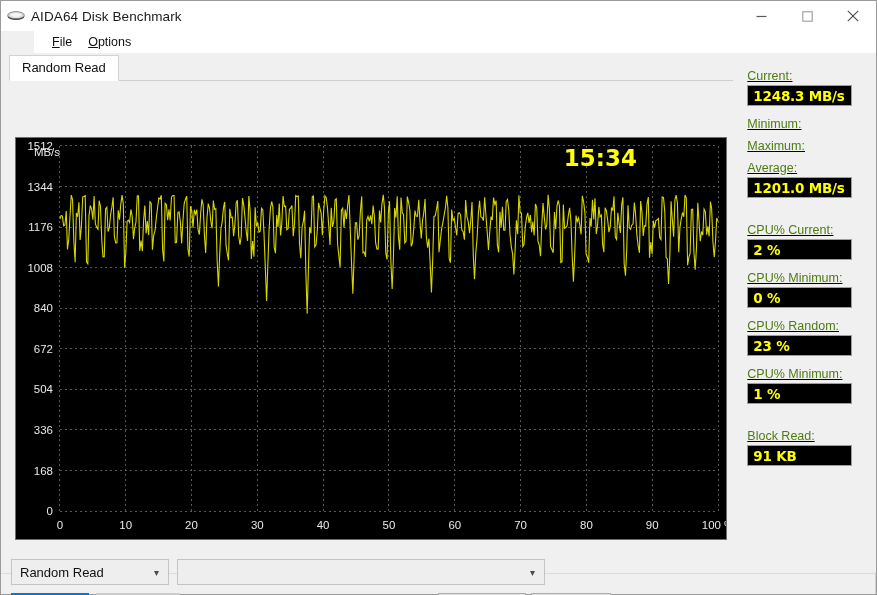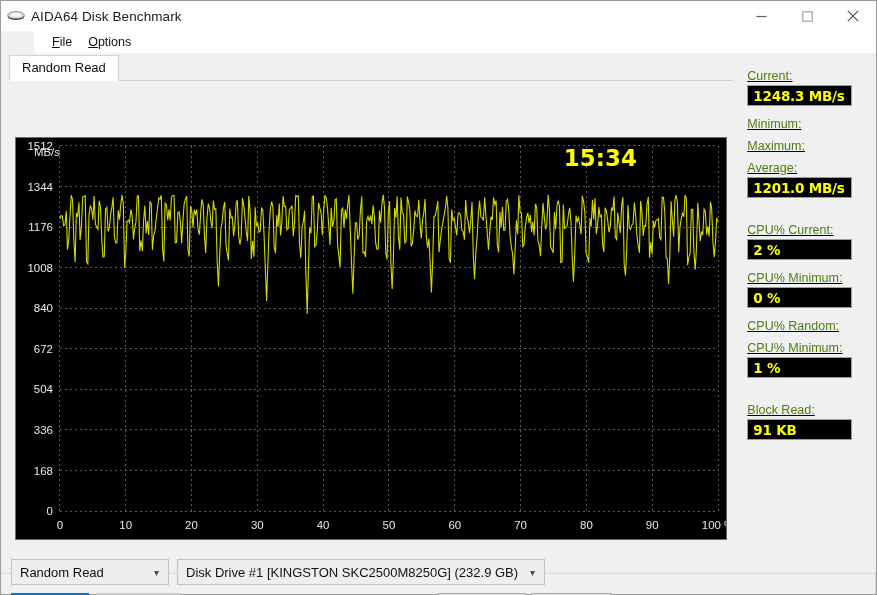--- a/index.html
+++ b/index.html
@@ -327,21 +327,20 @@
           <polyline id="trace" fill="none" stroke="#d7d700" stroke-width="1.1" points="44.0,81.4 45.3,77.9 46.5,78.5 47.8,88.3 49.1,87.4 50.4,73.4 51.6,112.0 52.9,102.0 54.2,77.7 55.4,57.4 56.7,61.8 58.0,103.2 59.3,124.9 60.5,75.4 61.8,79.1 63.1,64.6 64.3,102.4 65.6,88.6 66.9,59.2 68.2,58.7 69.4,57.8 70.7,124.5 72.0,126.4 73.2,78.0 74.5,67.9 75.8,71.4 77.1,82.1 78.3,58.4 79.6,86.4 80.9,89.6 82.2,91.6 83.4,63.0 84.7,68.7 86.0,102.1 87.2,119.5 88.5,119.3 89.8,71.3 91.1,69.6 92.3,94.0 93.6,90.2 94.9,76.7 96.1,70.0 97.4,59.6 98.7,99.7 100.0,105.5 101.2,105.3 102.5,72.7 103.8,82.2 105.0,67.4 106.3,57.4 107.6,65.9 108.9,130.4 110.1,115.5 111.4,83.9 112.7,82.5 113.9,85.0 115.2,71.8 116.5,78.5 117.8,101.6 119.0,90.5 120.3,84.6 121.6,58.2 122.8,58.1 124.1,113.4 125.4,103.1 126.7,113.8 127.9,83.6 129.2,67.8 130.5,95.9 131.7,83.5 133.0,97.4 134.3,64.1 135.6,65.5 136.8,112.2 138.1,97.5 139.4,93.3 140.6,81.3 141.9,70.6 143.2,60.3 144.5,61.3 145.7,57.5 147.0,111.9 148.3,124.1 149.5,65.6 150.8,66.8 152.1,82.5 153.4,71.6 154.6,82.8 155.9,59.5 157.2,57.8 158.5,57.8 159.7,105.3 161.0,104.9 162.3,75.2 163.5,74.2 164.8,84.0 166.1,105.9 167.4,83.3 168.6,66.5 169.9,61.6 171.2,58.4 172.4,111.6 173.7,119.2 175.0,68.5 176.3,73.5 177.5,90.2 178.8,72.1 180.1,76.6 181.3,72.0 182.6,92.4 183.9,97.0 185.2,75.3 186.4,61.6 187.7,67.2 189.0,98.5 190.2,115.6 191.5,80.4 192.8,66.0 194.1,70.8 195.3,83.2 196.6,90.8 197.9,62.9 199.1,71.8 200.4,71.0 201.7,122.6 203.0,149.3 204.2,118.9 205.5,91.4 206.8,84.0 208.0,70.4 209.3,64.3 210.6,107.7 211.9,116.4 213.1,122.9 214.4,71.1 215.7,80.1 216.9,79.5 218.2,98.6 219.5,86.8 220.8,65.1 222.0,62.5 223.3,98.5 224.6,107.1 225.8,99.5 227.1,60.4 228.4,67.5 229.7,80.6 230.9,94.1 232.2,103.4 233.5,58.4 234.8,73.1 236.0,121.6 237.3,103.6 238.6,119.4 239.8,69.7 241.1,88.8 242.4,85.1 243.7,94.7 244.9,93.6 246.2,70.7 247.5,72.4 248.7,96.1 250.0,129.8 251.3,163.8 252.6,126.2 253.8,92.2 255.1,71.0 256.4,63.8 257.6,69.3 258.9,109.8 260.2,115.8 261.5,77.4 262.7,89.3 264.0,65.8 265.3,98.0 266.5,86.4 267.8,58.3 269.1,68.9 270.4,68.5 271.6,92.2 272.9,91.0 274.2,71.4 275.4,70.7 276.7,67.9 278.0,98.6 279.3,86.0 280.5,57.8 281.8,58.8 283.1,58.3 284.3,106.0 285.6,120.9 286.9,89.4 288.2,83.7 289.4,73.1 290.7,136.3 292.0,176.7 293.2,132.6 294.5,89.8 295.8,95.9 297.1,59.0 298.3,58.3 299.6,109.4 300.9,107.4 302.2,92.5 303.4,65.2 304.7,70.4 306.0,75.4 307.2,97.6 308.5,73.5 309.8,58.1 311.1,60.0 312.3,69.5 313.6,88.1 314.9,107.5 316.1,70.1 317.4,89.3 318.7,83.5 320.0,62.1 321.2,61.1 322.5,106.8 323.8,118.7 325.0,129.8 326.3,72.6 327.6,70.5 328.9,90.2 330.1,72.0 331.4,81.3 332.7,66.6 333.9,57.3 335.2,92.3 336.5,126.2 337.8,156.5 339.0,122.6 340.3,85.2 341.6,85.3 342.8,102.2 344.1,98.2 345.4,73.1 346.7,58.6 347.9,115.4 349.2,114.7 350.5,119.5 351.7,82.4 353.0,78.7 354.3,83.8 355.6,77.7 356.8,86.7 358.1,68.0 359.4,79.0 360.6,105.0 361.9,111.6 363.2,111.5 364.5,72.8 365.7,84.9 367.0,65.8 368.3,57.2 369.5,70.0 370.8,115.8 372.1,122.0 373.4,74.9 374.6,63.7 375.9,123.8 377.2,151.7 378.5,120.1 379.7,70.4 381.0,80.0 382.3,58.6 383.5,98.9 384.8,112.3 386.1,59.8 387.4,75.5 388.6,76.6 389.9,105.4 391.2,103.5 392.4,58.8 393.7,64.7 395.0,72.6 396.3,108.8 397.5,105.9 398.8,92.3 400.1,73.0 401.3,78.5 402.6,78.8 403.9,62.0 405.2,85.6 406.4,101.0 407.7,82.9 409.0,74.6 410.2,61.3 411.5,99.3 412.8,110.3 414.1,101.2 415.3,125.6 416.6,155.3 417.9,122.0 419.1,78.8 420.4,78.2 421.7,71.5 423.0,63.3 424.2,114.8 425.5,102.7 426.8,91.6 428.0,85.2 429.3,77.8 430.6,70.2 431.9,58.2 433.1,70.2 434.4,121.3 435.7,125.3 436.9,71.8 438.2,82.8 439.5,81.0 440.8,90.0 442.0,97.8 443.3,75.8 444.6,75.1 445.8,77.2 447.1,92.6 448.4,94.1 449.7,102.2 450.9,62.4 452.2,79.1 453.5,84.1 454.8,95.6 456.0,83.7 457.3,64.3 458.6,118.9 459.8,142.0 461.1,115.3 462.4,100.4 463.7,75.1 464.9,63.0 466.2,79.3 467.5,79.8 468.7,83.1 470.0,59.5 471.3,78.7 472.6,95.8 473.8,112.4 475.1,94.0 476.4,79.0 477.6,82.4 478.9,59.8 480.2,66.8 481.5,62.9 482.7,107.4 484.0,114.9 485.3,74.2 486.5,90.2 487.8,69.1 489.1,92.7 490.4,92.7 491.6,63.9 492.9,61.7 494.2,72.6 495.4,97.3 496.7,109.4 498.0,116.5 499.3,137.1 500.5,112.9 501.8,82.7 503.1,96.8 504.3,57.5 505.6,75.3 506.9,75.3 508.2,109.2 509.4,107.4 510.7,89.4 512.0,80.1 513.2,75.2 514.5,85.4 515.8,77.3 517.1,94.8 518.3,84.1 519.6,97.9 520.9,66.3 522.2,69.9 523.4,103.4 524.7,107.5 526.0,118.9 527.2,88.9 528.5,65.3 529.8,79.7 531.1,91.9 532.3,87.2 533.6,57.0 534.9,71.5 536.1,109.2 537.4,112.1 538.7,115.3 540.0,74.4 541.2,91.7 542.5,68.1 543.8,62.8 545.0,68.6 546.3,125.1 547.6,124.4 548.9,66.8 550.1,90.7 551.4,90.0 552.7,88.0 553.9,77.6 555.2,70.1 556.5,83.4 557.8,120.1 559.0,144.4 560.3,116.5 561.6,77.9 562.8,84.0 564.1,80.2 565.4,87.4 566.7,96.8 567.9,58.1 569.2,64.3 570.5,74.8 571.7,116.1 573.0,119.7 574.3,125.3 575.6,80.5 576.8,89.0 578.1,62.2 579.4,81.8 580.6,60.6 581.9,96.4 583.2,87.8 584.5,69.4 585.7,79.2 587.0,77.4 588.3,106.9 589.5,114.7 590.8,70.1 592.1,73.2 593.4,82.9 594.6,94.7 595.9,89.4 597.2,69.9 598.5,73.0 599.7,58.7 601.0,99.6 602.3,102.0 603.5,75.1 604.8,86.2 606.1,95.4 607.4,66.7 608.6,59.6 609.9,126.6 611.2,138.3 612.4,113.5 613.7,67.6 615.0,90.1 616.3,91.7 617.5,87.6 618.8,86.3 620.1,64.9 621.3,76.2 622.6,97.1 623.9,108.2 625.2,115.4 626.4,63.3 627.7,74.2 629.0,98.5 630.2,88.1 631.5,88.6 632.8,66.2 634.1,59.4 635.3,120.3 636.6,104.6 637.9,116.8 639.1,83.1 640.4,90.0 641.7,82.9 643.0,82.2 644.2,80.9 645.5,100.1 646.8,102.1 648.0,59.2 649.3,59.6 650.6,73.9 651.9,120.1 653.1,121.4 654.4,146.8 655.7,117.7 656.9,63.5 658.2,82.4 659.5,99.1 660.8,61.9 662.0,57.4 663.3,65.3 664.6,114.7 665.8,90.0 667.1,81.2 668.4,74.9 669.7,79.2 670.9,57.2 672.2,60.5 673.5,127.8 674.8,119.8 676.0,116.1 677.3,71.8 678.6,71.6 679.8,114.1 681.1,132.3 682.4,110.4 683.7,65.2 684.9,83.4 686.2,103.7 687.5,94.0 688.7,97.5 690.0,71.4 691.3,74.0 692.6,97.1 693.8,88.8 695.1,98.8 696.4,64.0 697.6,70.8 698.9,104.2 700.2,119.7 701.5,103.5 702.7,80.4 704.0,83.8"></polyline>
         </svg>
       </div>
 
       <div class="controls">
         <div class="combo" id="combo-test">
           <span>Random Read</span>
           <span class="arrow">▾</span>
         </div>
         <div class="combo" id="combo-drive">
-          <span>Disk Drive #1  [KINGSTON SKC2500M8250G]  (232.9 GB)</span>
           <span class="arrow">▾</span>
         </div>
         <div class="btn" id="btn-start">
           
         </div>
         <div class="btn" id="btn-stop">
           
         </div>
         <div class="btn" id="btn-save">
           
@@ -365,20 +364,21 @@
 
       <div class="stat-gap"></div>
 
       <div class="stat-label">CPU% Current:</div>
       <div class="stat-box">2 %</div>
 
       <div class="stat-label">CPU% Minimum:</div>
       <div class="stat-box">0 %</div>
 
       <div class="stat-label">CPU% Random:</div>
+      <div class="stat-box">23 %</div>
 
       <div class="stat-label">CPU% Minimum:</div>
       <div class="stat-box">1 %</div>
 
       <div class="stat-gap"></div>
 
       <div class="stat-label">Block Read:</div>
       <div class="stat-box">91 KB</div>
     </div>
   </div>

